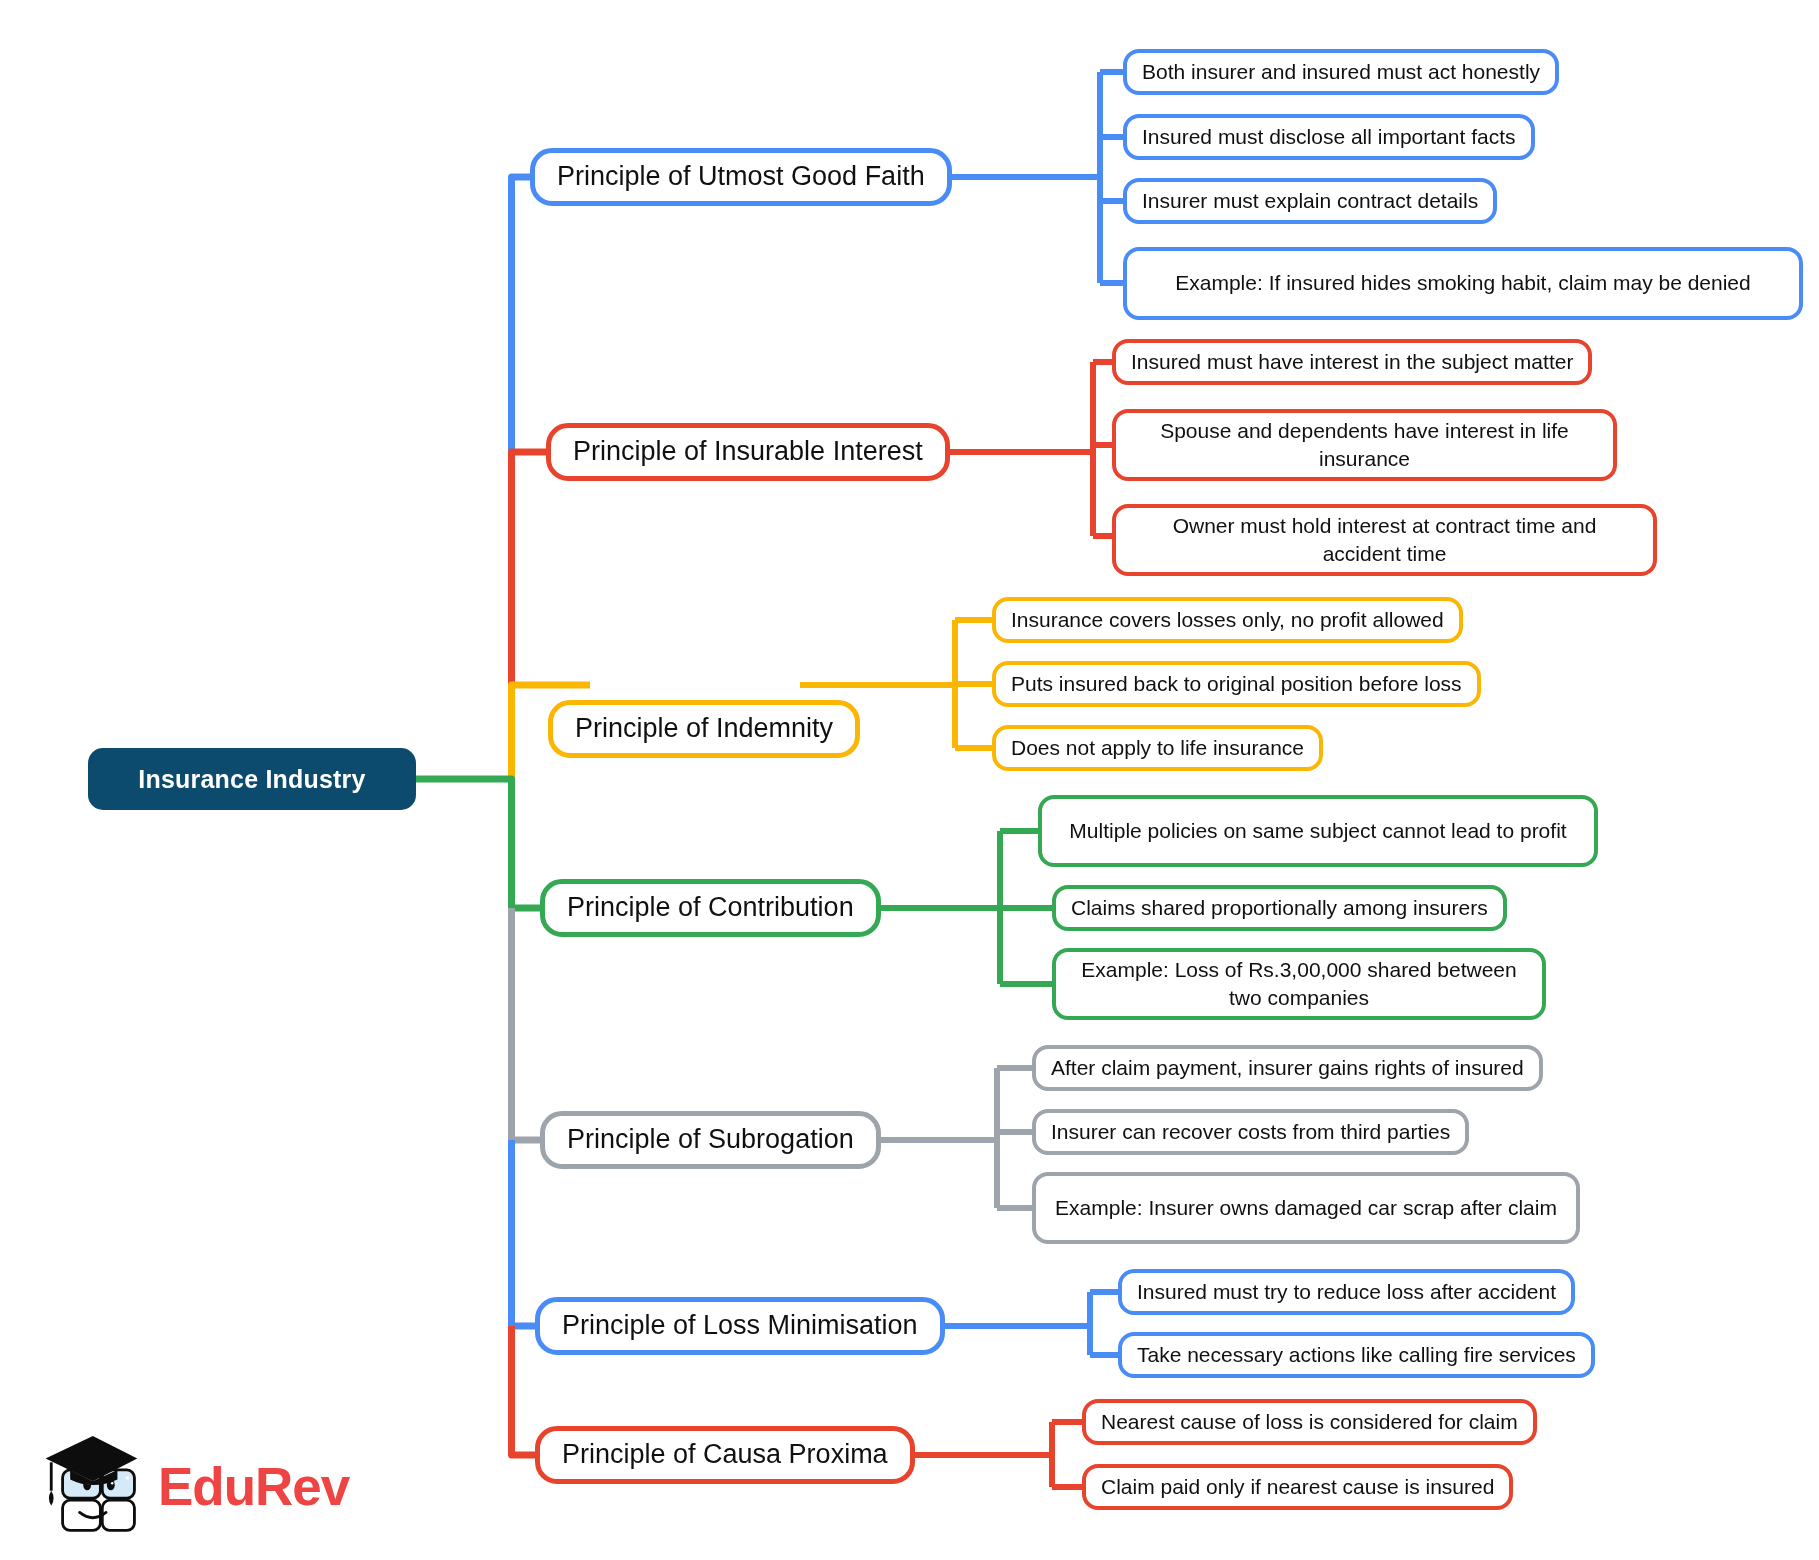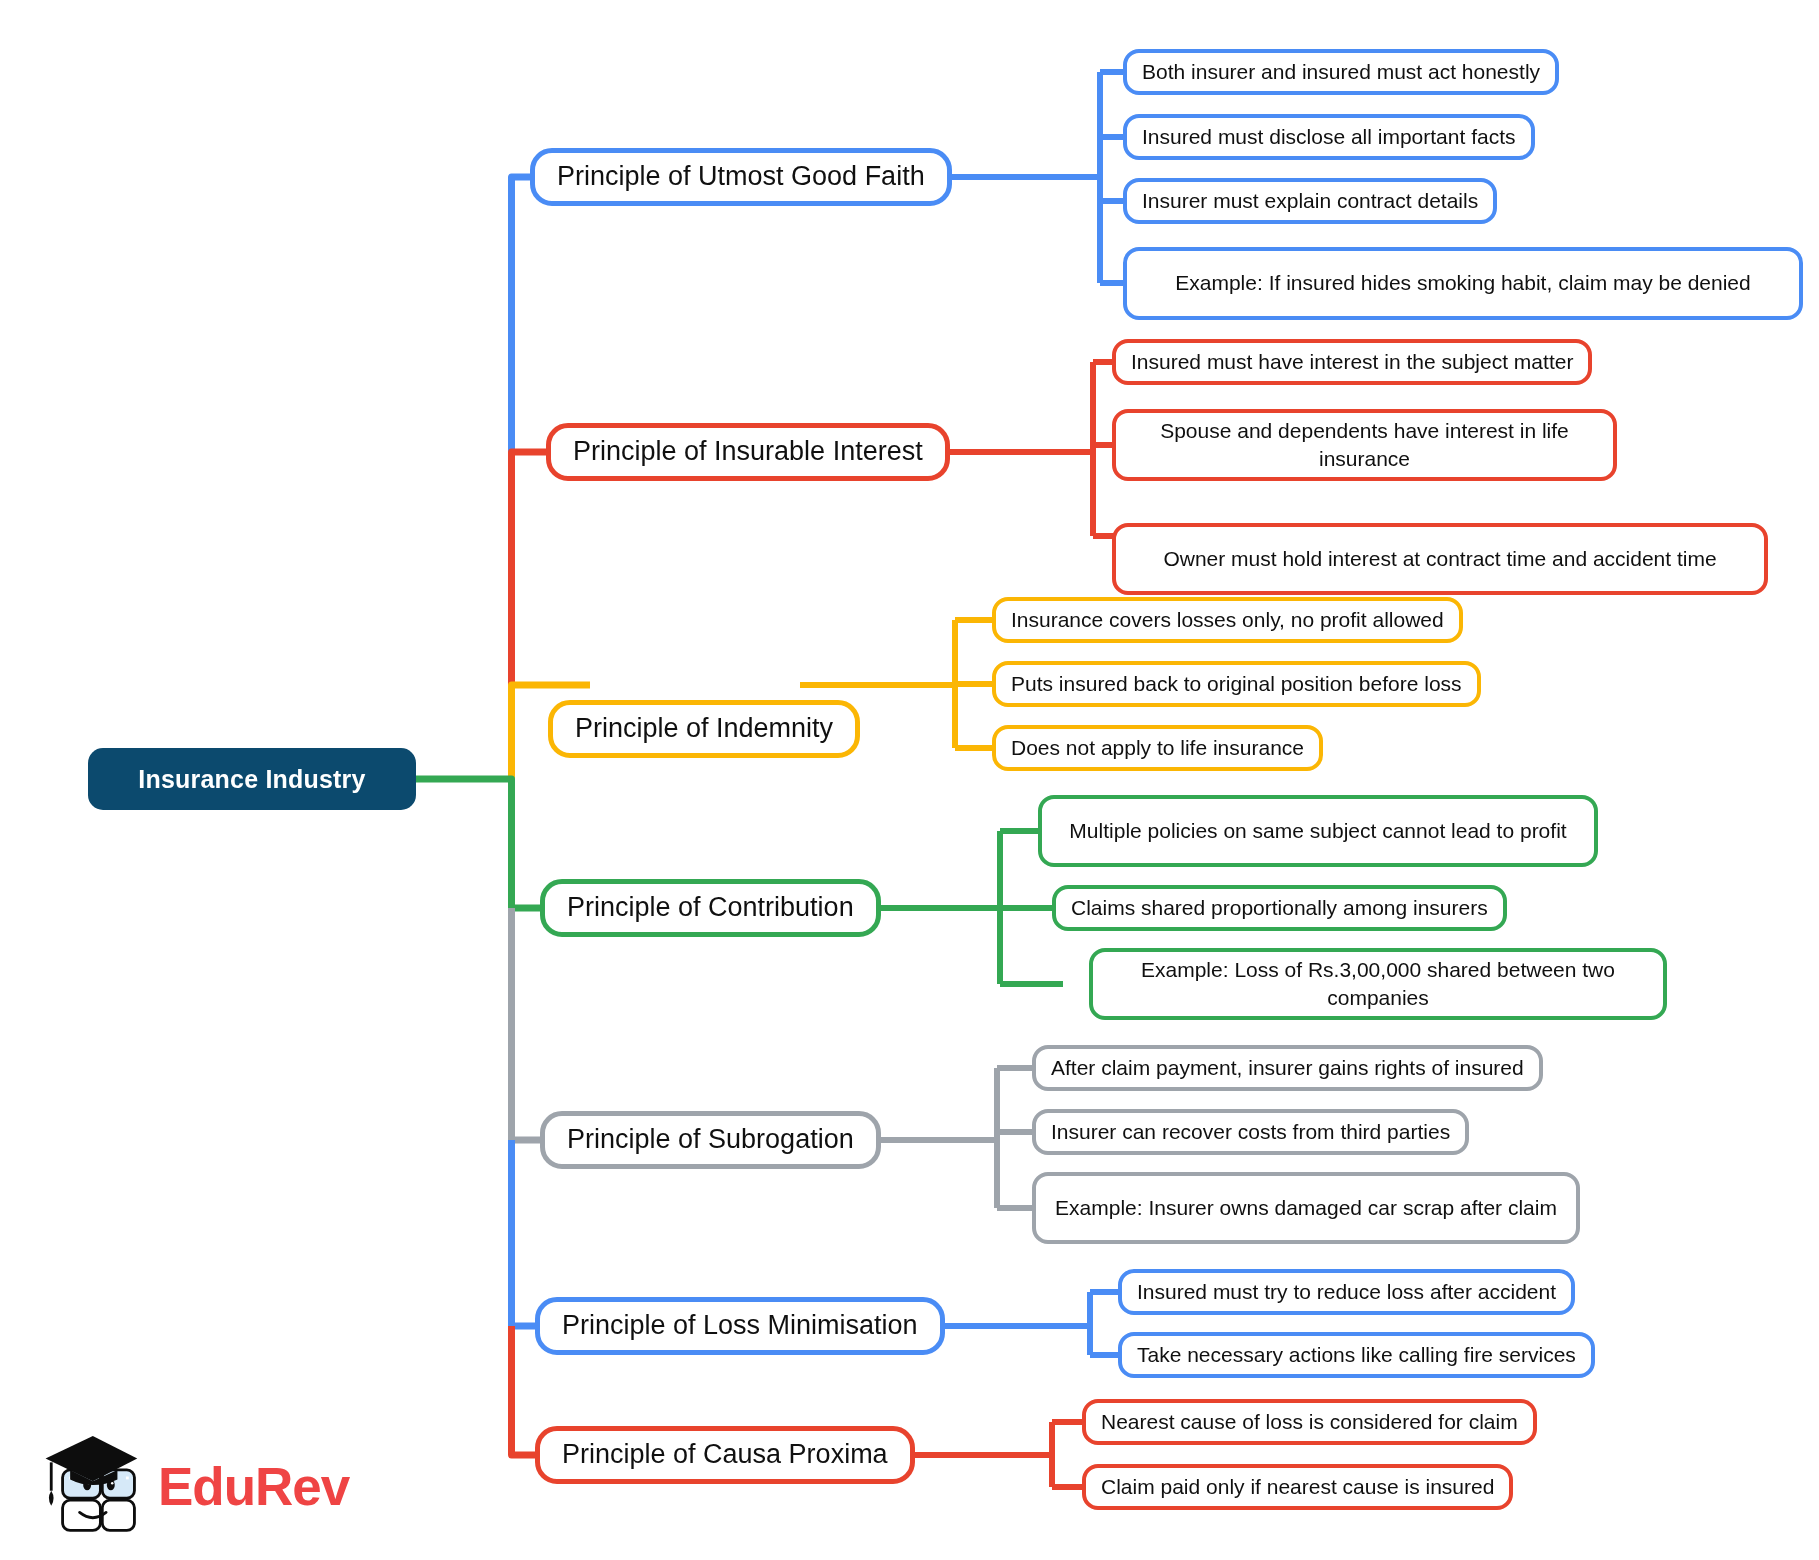--- a/index.html
+++ b/index.html
@@ -72,29 +72,29 @@
   <div class="node parent c-blue" style="left:535px;top:1297px;height:58px;">Principle of Loss Minimisation</div>
   <div class="node parent c-red" style="left:535px;top:1426px;height:58px;">Principle of Causa Proxima</div>
 
   <div class="node child one c-blue" style="left:1123px;top:49px;">Both insurer and insured must act honestly</div>
   <div class="node child one c-blue" style="left:1123px;top:114px;">Insured must disclose all important facts</div>
   <div class="node child one c-blue" style="left:1123px;top:178px;">Insurer must explain contract details</div>
   <div class="node child two c-blue" style="left:1123px;top:247px;width:680px;height:73px;">Example: If insured hides smoking habit, claim may be denied</div>
 
   <div class="node child one c-red" style="left:1112px;top:339px;">Insured must have interest in the subject matter</div>
   <div class="node child two c-red" style="left:1112px;top:409px;width:505px;height:72px;">Spouse and dependents have interest in life insurance</div>
-  <div class="node child two c-red" style="left:1112px;top:523px;width:656px;height:72px;">Owner must hold interest at contract time and accident time</div>
+  <div class="node child two c-red" style="left:1112px;top:504px;width:545px;height:72px;">Owner must hold interest at contract time and accident time</div>
 
   <div class="node child one c-yellow" style="left:992px;top:597px;">Insurance covers losses only, no profit allowed</div>
   <div class="node child one c-yellow" style="left:992px;top:661px;">Puts insured back to original position before loss</div>
   <div class="node child one c-yellow" style="left:992px;top:725px;">Does not apply to life insurance</div>
 
   <div class="node child two c-green" style="left:1038px;top:795px;width:560px;height:72px;">Multiple policies on same subject cannot lead to profit</div>
   <div class="node child one c-green" style="left:1052px;top:885px;">Claims shared proportionally among insurers</div>
-  <div class="node child two c-green" style="left:1089px;top:948px;width:578px;height:72px;">Example: Loss of Rs.3,00,000 shared between two companies</div>
+  <div class="node child two c-green" style="left:1052px;top:948px;width:494px;height:72px;">Example: Loss of Rs.3,00,000 shared between two companies</div>
 
   <div class="node child one c-gray" style="left:1032px;top:1045px;">After claim payment, insurer gains rights of insured</div>
   <div class="node child one c-gray" style="left:1032px;top:1109px;">Insurer can recover costs from third parties</div>
   <div class="node child two c-gray" style="left:1032px;top:1172px;width:548px;height:72px;">Example: Insurer owns damaged car scrap after claim</div>
 
   <div class="node child one c-blue" style="left:1118px;top:1269px;">Insured must try to reduce loss after accident</div>
   <div class="node child one c-blue" style="left:1118px;top:1332px;">Take necessary actions like calling fire services</div>
 
   <div class="node child one c-red" style="left:1082px;top:1399px;">Nearest cause of loss is considered for claim</div>
   <div class="node child one c-red" style="left:1082px;top:1464px;">Claim paid only if nearest cause is insured</div>

